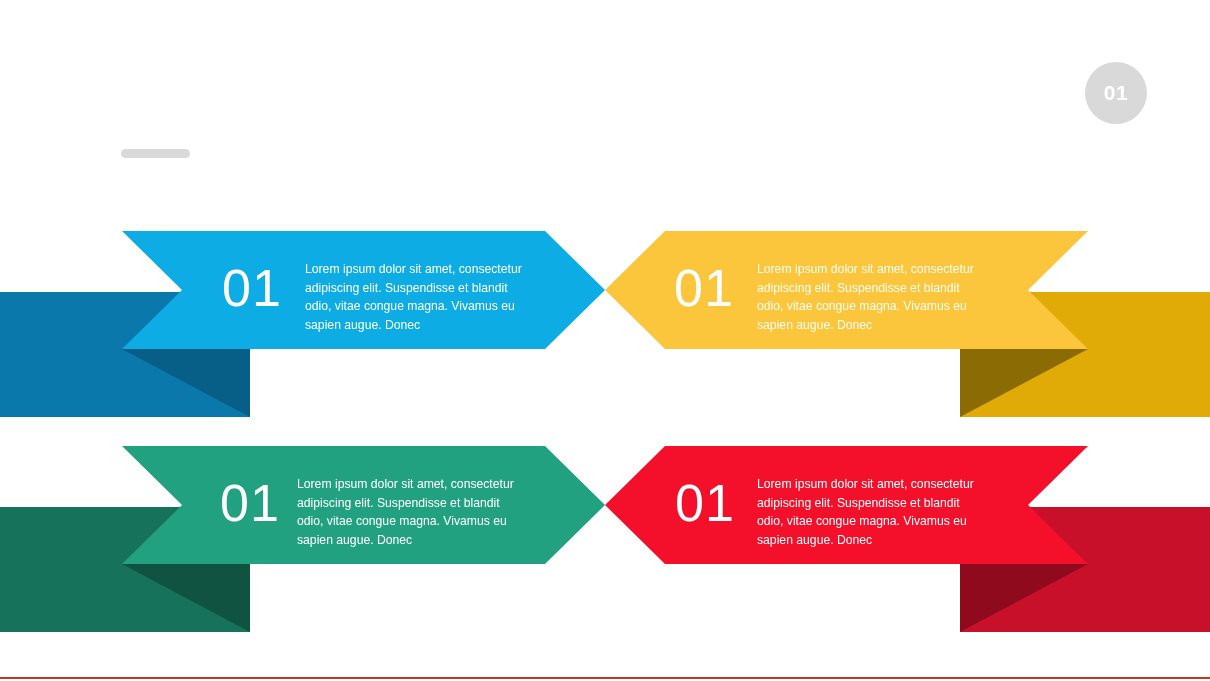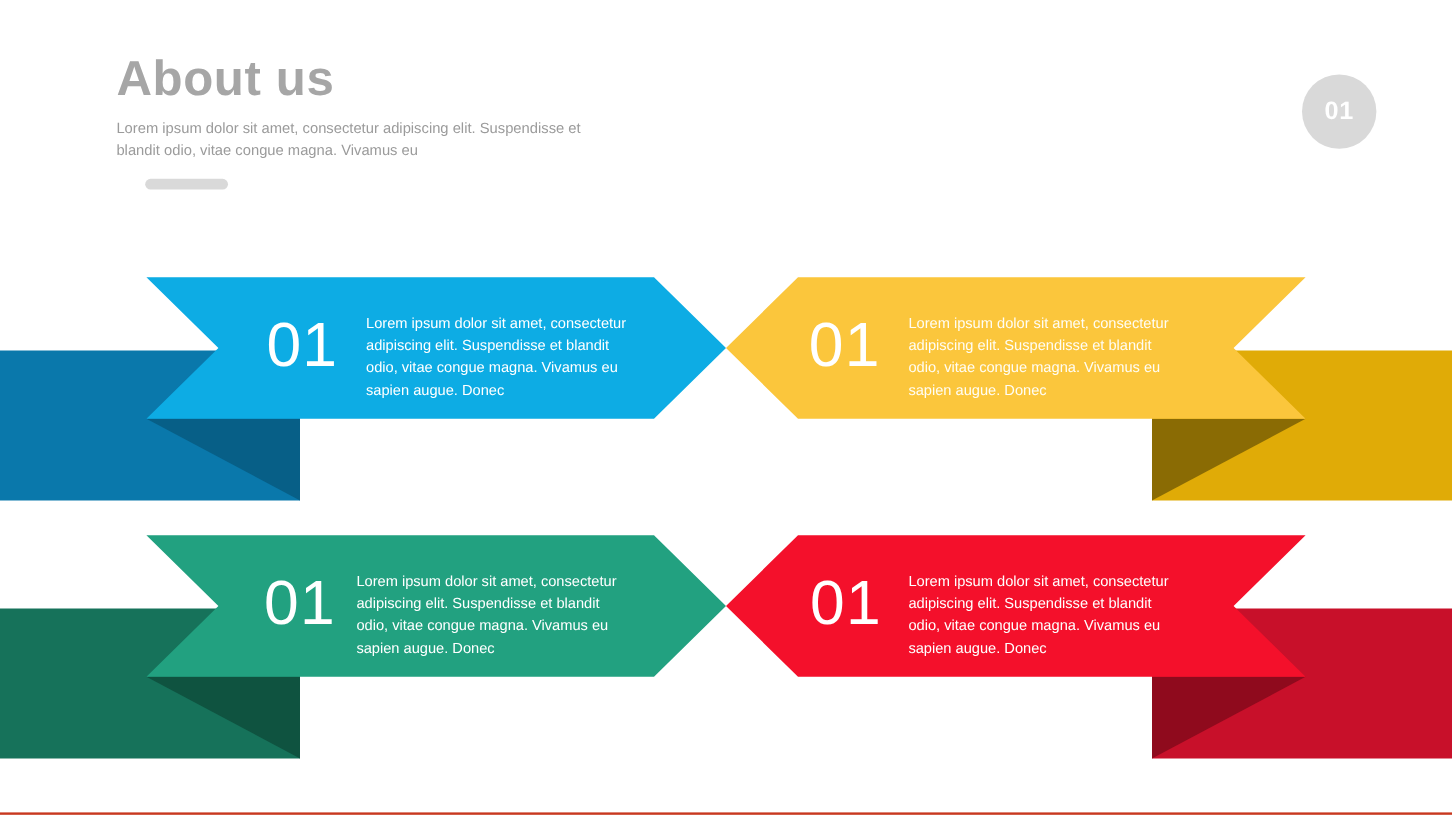--- a/index.html
+++ b/index.html
@@ -123,24 +123,20 @@
     width: 1210px;
     height: 2px;
     background: #c8381f;
   }
 </style>
 </head>
 <body>
 
 <div id="slide">
 
-  <div class="header">
-    <h1 class="page-title">About us</h1>
-    <p class="page-subtitle">Lorem ipsum dolor sit amet, consectetur adipiscing elit. Suspendisse et blandit odio, vitae congue magna. Vivamus eu</p>
-  </div>
   <div class="title-rule" style="background: rgb(217, 217, 217);"></div>
 
   <div class="corner-badge" style="background: rgb(217, 217, 217);">
     <span class="corner-badge-num" style="color: rgb(255, 255, 255);">01</span>
   </div>
 
   <svg class="banner-layer" viewBox="0 0 1210 681" width="1210" height="681">
 
     <polygon points="0,292 250,292 250,417 0,417" fill="#0a78ab"></polygon>
 

